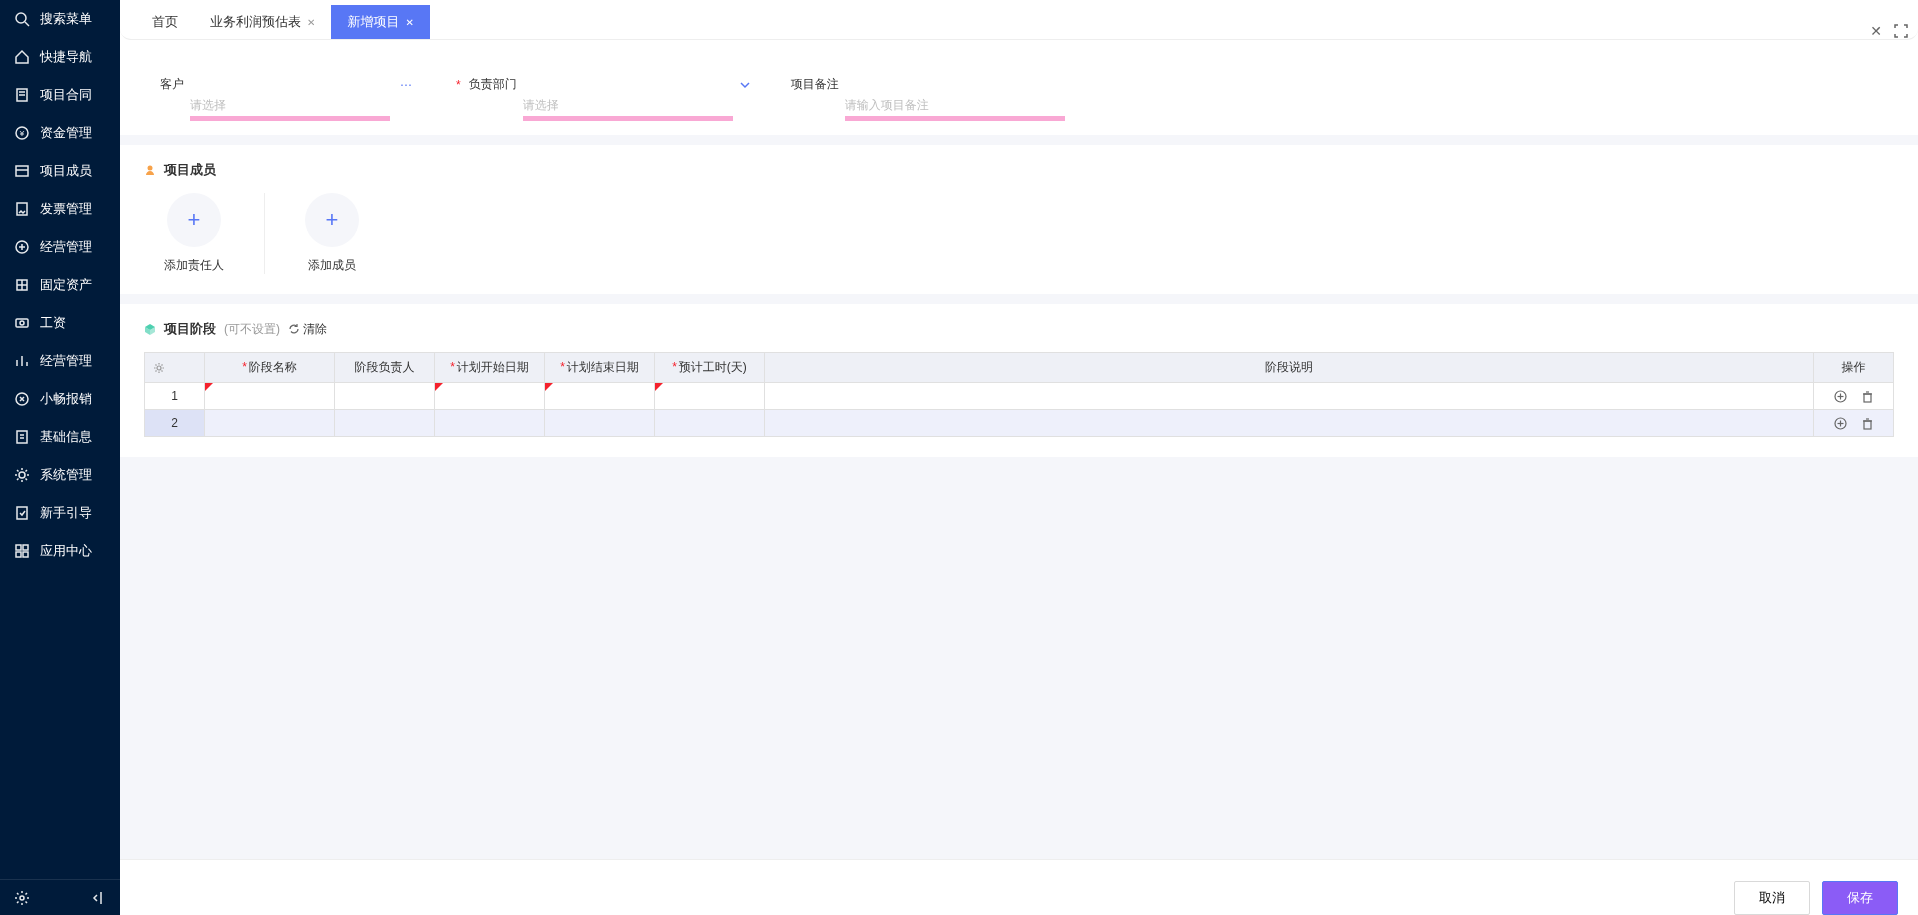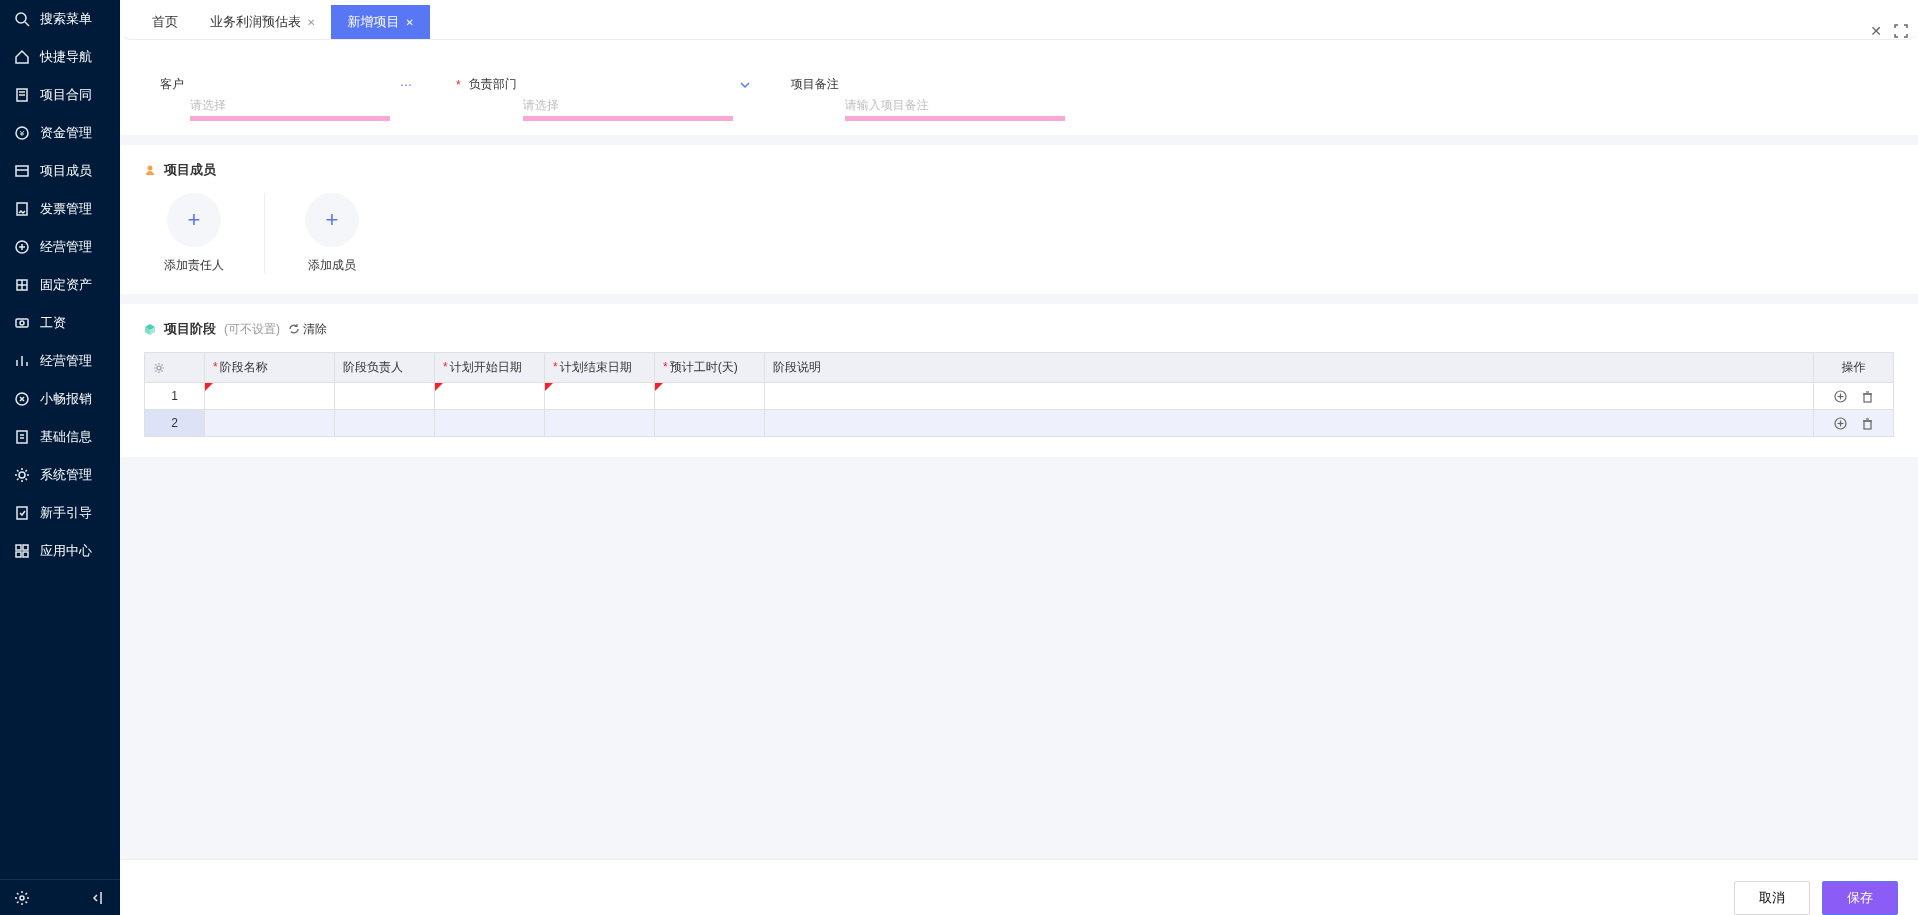--- a/index.html
+++ b/index.html
@@ -53,21 +53,21 @@
 
   
   .members { display: flex; gap: 40px; padding-left: 20px; }
   .member-add { display: flex; flex-direction: column; align-items: center; gap: 10px; }
   .member-divider { width: 1px; background: #eee; }
   .add-circle { width: 54px; height: 54px; border-radius: 50%; background: #f5f6fa; display: flex; align-items: center; justify-content: center; color: #5877F5; font-size: 22px; cursor: pointer; }
   .add-label { font-size: 12px; color: #333; }
 
   
   .stage-table { width: 100%; border-collapse: collapse; table-layout: fixed; }
-  .stage-table th, .stage-table td { border: 1px solid #e0e0e0; padding: 6px 8px; font-size: 12px; text-align: left; background: #fff; position: relative; height: 26px; }
+  .stage-table th, .stage-table td { border: 1px solid #e0e0e0; padding: 6px 8px; font-size: 12px; text-align: center; background: #fff; position: relative; height: 26px; }
   .stage-table thead th { background: #EEF0F6; font-weight: normal; color: #333; }
   .stage-table .col-idx { width: 60px; text-align: center; }
   .stage-table .col-name { width: 130px; }
   .stage-table .col-owner { width: 100px; }
   .stage-table .col-start { width: 110px; }
   .stage-table .col-end { width: 110px; }
   .stage-table .col-hours { width: 110px; }
   .stage-table .col-op { width: 80px; text-align: center; }
   .stage-table .req-mark::before { content: "*"; color: #f5222d; margin-right: 2px; }
   .stage-table td.flag::before {

